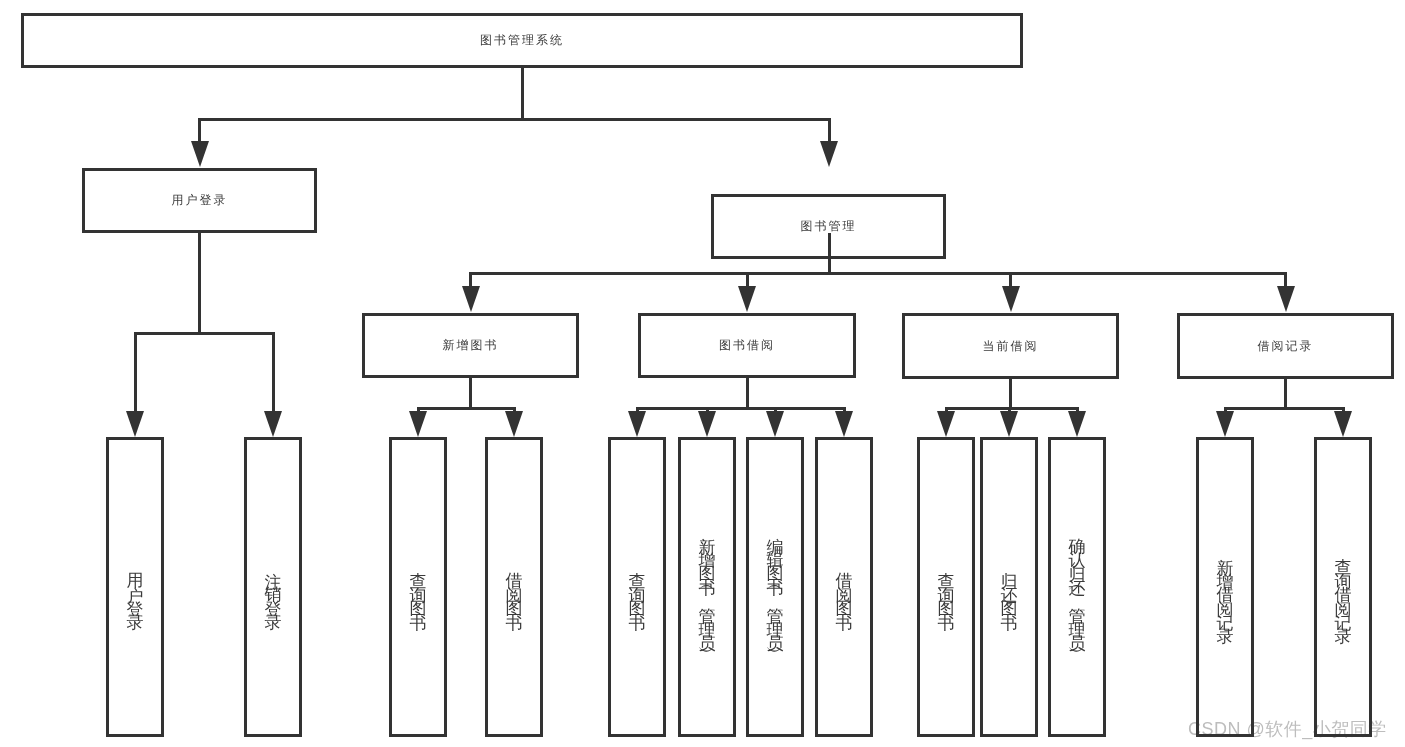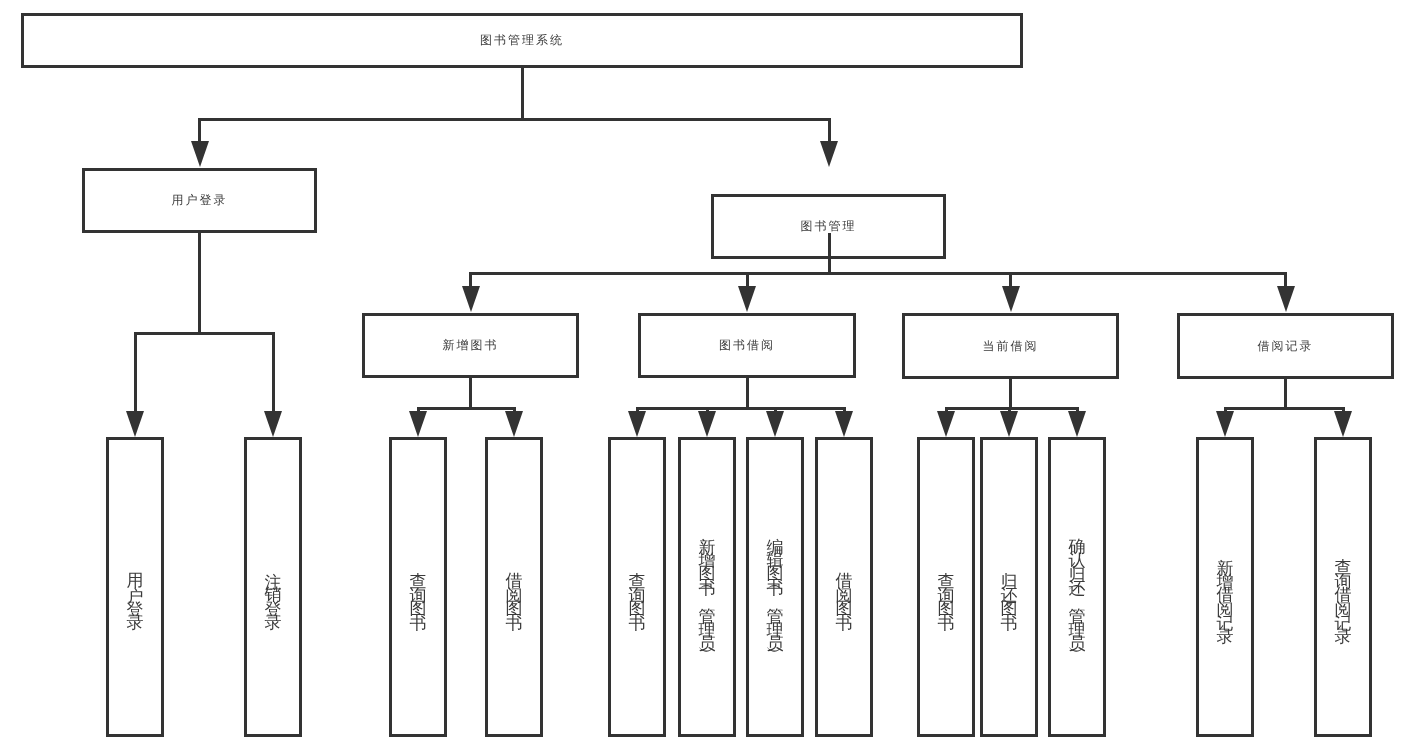--- a/index.html
+++ b/index.html
@@ -34,20 +34,21 @@
   .watermark{
     position:absolute;left:1188px;top:717px;z-index:0;
     color:var(--wm);font-size:18px;letter-spacing:0.5px;white-space:nowrap;
   }
 </style>
 </head>
 <body>
 
 <div id="stage">
 
+  <div class="watermark">CSDN @软件_小贺同学</div>
 
   <div class="vline" style="left:520.5px;top:68px;height:51px;"></div>
   <div class="hline" style="left:198px;top:117.5px;width:633px;"></div>
   <div class="vline" style="left:198px;top:119px;height:28px;"></div>
   <div class="vline" style="left:827.5px;top:119px;height:28px;"></div>
   <div class="arrow" style="left:190.5px;top:141px;"></div>
   <div class="arrow" style="left:820px;top:141px;"></div>
 
   <div class="vline" style="left:198px;top:233px;height:102px;"></div>
   <div class="hline" style="left:133.5px;top:331.5px;width:141px;"></div>

